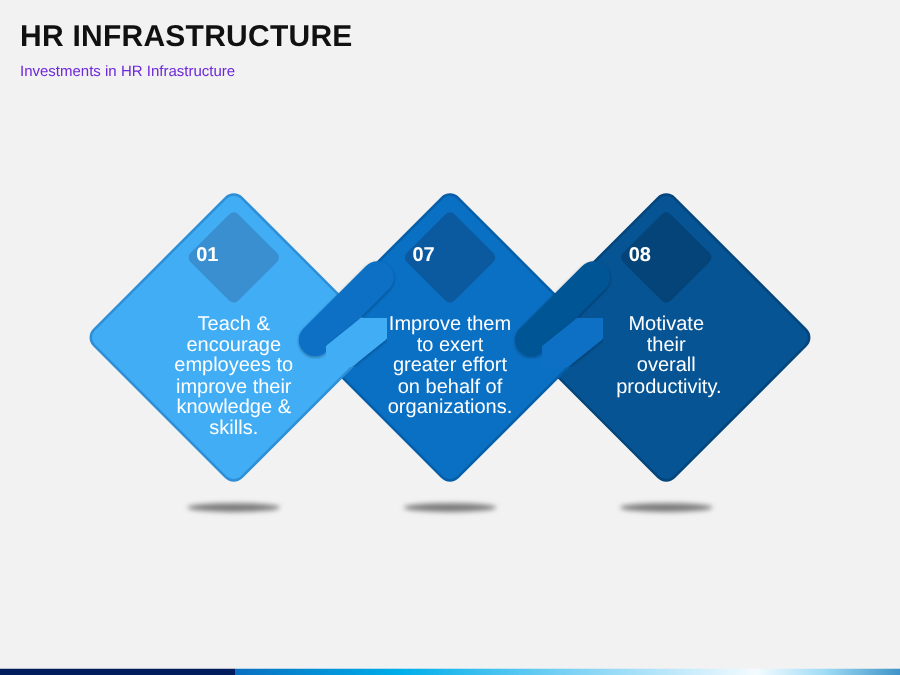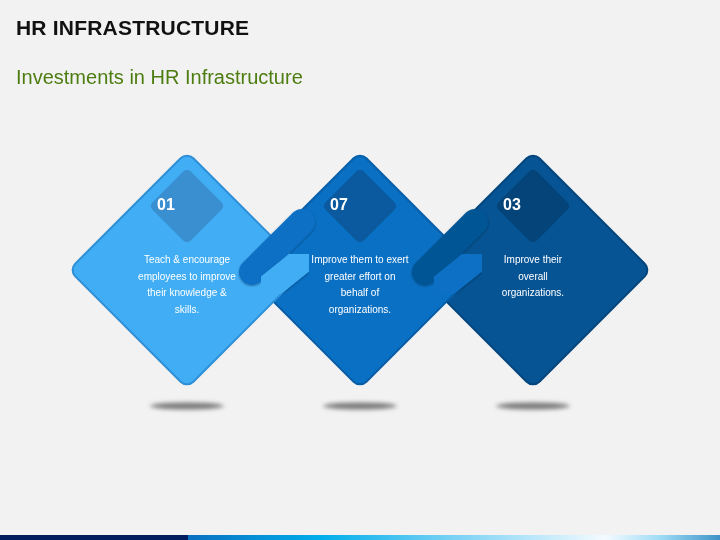--- a/index.html
+++ b/index.html
@@ -1,20 +1,20 @@
 <!DOCTYPE html>
 <html><head>
 <meta charset="utf-8">
 <style>
   html, body { margin:0; padding:0; }
   body { width:720px; height:540px; background:#f2f2f2; position:relative; overflow:hidden; font-family:"Liberation Sans", sans-serif; }
-  .title { position:absolute; left:16px; top:16px; font-size:21px; font-weight:bold; color:#111; letter-spacing:0.2px; }
-  .subtitle { position:absolute; left:16px; top:66px; font-size:20px; color:#4d7c0f; }
+  .title { position:absolute; left:16px; top:16px; font-size:24px; font-weight:bold; color:#111; letter-spacing:0.2px; }
+  .subtitle { position:absolute; left:16px; top:50px; font-size:12px; color:#6d28d9; }
   svg.stage { position:absolute; left:0; top:0; }
-  .step-text { position:absolute; width:100px; text-align:center; color:#fff; font-size:10px; line-height:16.5px; }
+  .step-text { position:absolute; width:100px; text-align:center; color:#fff; font-size:16px; line-height:16.5px; }
   .step-num { position:absolute; width:60px; color:#fff; font-size:16px; font-weight:bold; }
   .bottom-bar { position:absolute; left:0; top:535px; width:720px; height:5px;
     background:linear-gradient(to right, #021d5e 0, #021d5e 188px, #0a6fc0 188px, #00aeea 320px, #7fd3f5 460px, #f4fbff 605px, #9fdcf6 660px, #3f93c8 720px); }
 </style>
 </head>
 <body>
 
 <div class="title">HR INFRASTRUCTURE</div>
 <div class="subtitle">Investments in HR Infrastructure</div>
 
@@ -54,19 +54,19 @@
     <line x1="443" y1="286" x2="473" y2="262" stroke="#0a70c4" stroke-width="26" stroke-linecap="round" filter="url(#ds)"></line>
   </g>
 
   <rect x="160" y="179" width="54" height="54" rx="5" transform="rotate(45 187 206)" fill="#3a8fd0"></rect>
   <rect x="333" y="179" width="54" height="54" rx="5" transform="rotate(45 360 206)" fill="#0b5aa0"></rect>
   <rect x="506" y="179" width="54" height="54" rx="5" transform="rotate(45 533 206)" fill="#044479"></rect>
 </svg>
 
 <div class="step-num" style="left:157px; top:196px;">01</div>
 <div class="step-num" style="left:330px; top:196px;">07</div>
-<div class="step-num" style="left:503px; top:196px;">03</div>
+<div class="step-num" style="left:503px; top:196px;">08</div>
 
 <div class="step-text" style="left:137px; top:252px;">Teach &amp; encourage employees to improve their knowledge &amp; skills.</div>
 <div class="step-text" style="left:310px; top:252px; width:100px;">Improve them to exert greater effort on behalf of organizations.</div>
-<div class="step-text" style="left:493px; top:252px; width:80px;">Improve their overall organizations.</div>
+<div class="step-text" style="left:493px; top:252px; width:80px;">Motivate their overall productivity.</div>
 
 <div class="bottom-bar"></div>
 
 </body></html>

